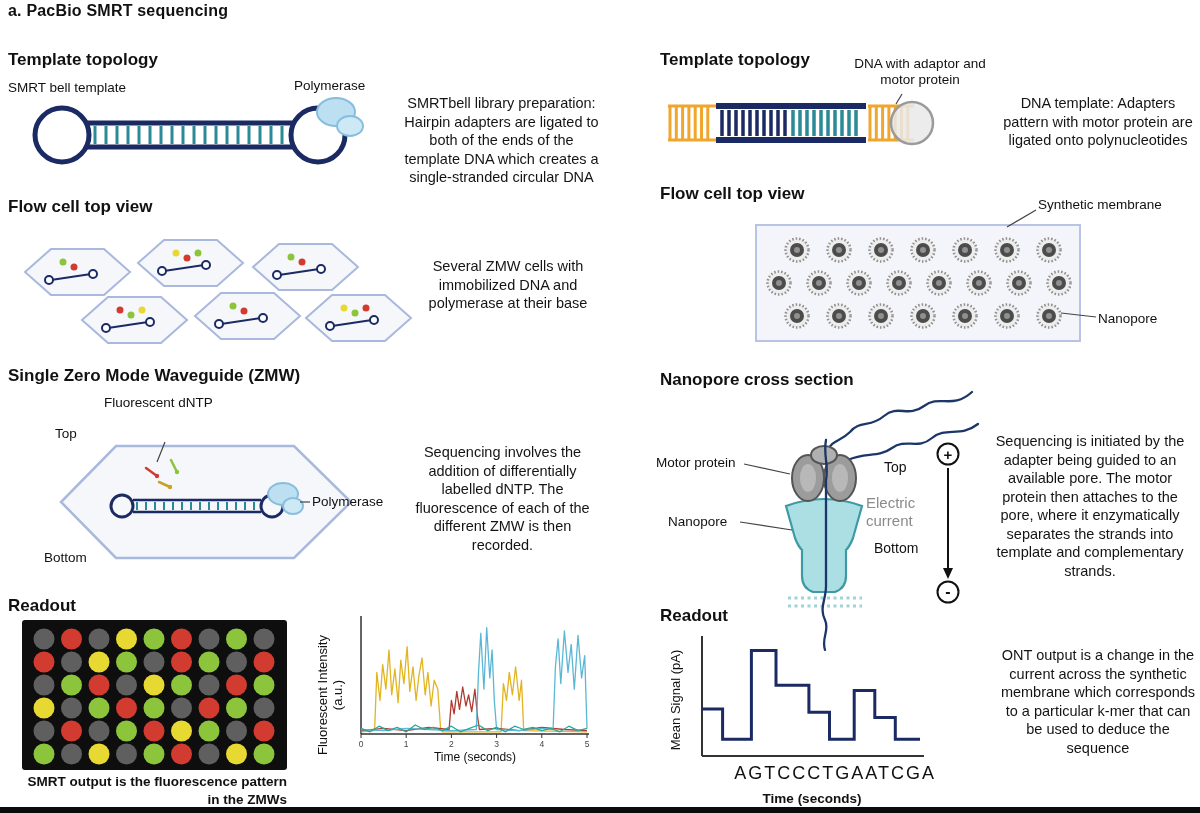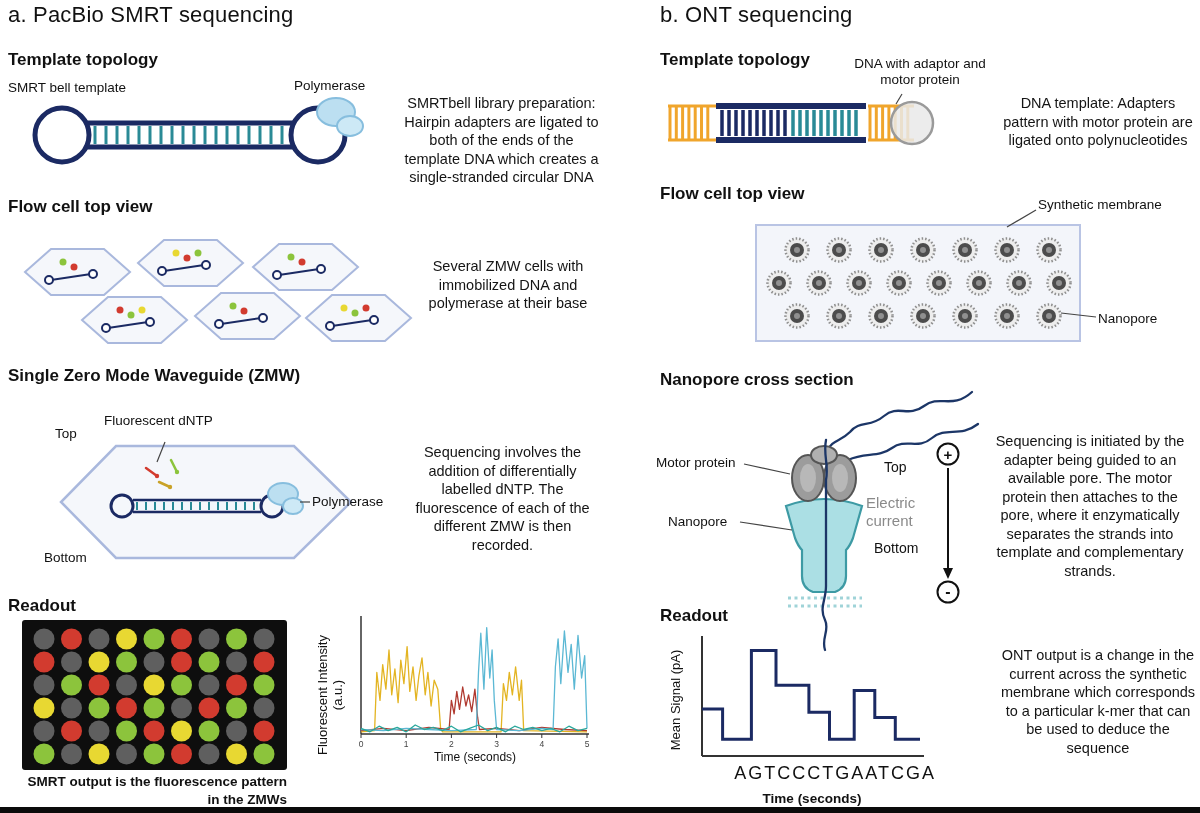--- a/index.html
+++ b/index.html
@@ -1,20 +1,20 @@
 <!DOCTYPE html>
 <html><head>
 <meta charset="utf-8">
 <style>
   *{margin:0;padding:0;box-sizing:border-box}
   html,body{background:#fff}
   body{font-family:"Liberation Sans","DejaVu Sans",sans-serif;color:#111}
   .canvas{position:relative;width:1200px;height:813px;background:#fff;overflow:hidden}
   .canvas svg{position:absolute;overflow:visible}
-  .title{position:absolute;font-size:22px;font-weight:normal;letter-spacing:.2px}
+  .title{position:absolute;font-size:16px;font-weight:bold;letter-spacing:.2px}
   .heading{position:absolute;font-size:17px;font-weight:bold}
   .desc{position:absolute;font-size:14.5px;line-height:1.28;text-align:center;color:#141414}
   .small-label{position:absolute;font-size:13.5px;color:#111;line-height:1.2}
   .centered{text-align:center}
   .caption{position:absolute;font-size:13.5px;font-weight:bold;text-align:right;line-height:1.3}
   .ylabel{position:absolute;font-size:13px;text-align:center;line-height:1.15;transform:rotate(-90deg)}
   .gray-label{color:#8a8a8a}
   .sequence{position:absolute;font-size:18px;letter-spacing:2px;text-align:right;color:#111}
   .xlabel2{position:absolute;font-size:13.5px;font-weight:bold;text-align:center}
   .bottom-bar{position:absolute;background:#0a0a0a}
@@ -152,21 +152,21 @@
     <g id="zmw-arrows">
         <line x1="86" y1="28" x2="97" y2="36" stroke="#d23b2f" stroke-width="2.5" stroke-linecap="round"></line>
         <circle cx="97" cy="36" r="2.2" fill="#d23b2f"></circle>
         <line x1="111" y1="20" x2="117" y2="32" stroke="#8cc43c" stroke-width="2.5" stroke-linecap="round"></line>
         <circle cx="117" cy="32" r="2.2" fill="#8cc43c"></circle>
         <line x1="99" y1="42" x2="110" y2="47" stroke="#c9a227" stroke-width="2.5" stroke-linecap="round"></line>
         <circle cx="110" cy="47" r="2.2" fill="#c9a227"></circle>
       </g>
   </svg>
   <div class="small-label" style="left:55px;top:426px">Top</div>
-  <div class="small-label" style="left:104px;top:413px">Fluorescent dNTP</div>
+  <div class="small-label" style="left:104px;top:395px">Fluorescent dNTP</div>
   <div class="small-label" style="left:44px;top:550px">Bottom</div>
   <div class="small-label" style="left:312px;top:494px">Polymerase</div>
   <div class="desc" style="left:405px;top:443px;width:195px">Sequencing involves the addition of differentially labelled dNTP. The fluorescence of each of the different ZMW is then recorded.</div>
 
   <div class="heading" style="left:8px;top:596px">Readout</div>
   <svg id="dot-matrix-svg" width="265" height="150" style="left:22px;top:620px">
     <rect x="0" y="0" width="265" height="150" rx="3" fill="#0e0e0e"></rect>
     <g id="dot-matrix">
         <circle cx="22" cy="19" r="10.5" fill="#5f5f5f"></circle>
         <circle cx="49.5" cy="19" r="10.5" fill="#d23b2f"></circle>
@@ -242,21 +242,20 @@
       <line x1="196.8" y1="122" x2="196.8" y2="126" stroke="#333" stroke-width="1"></line>
       <text x="196.8" y="135" text-anchor="middle" font-size="8.5" fill="#444">4</text>
       <line x1="242" y1="122" x2="242" y2="126" stroke="#333" stroke-width="1"></line>
       <text x="242" y="135" text-anchor="middle" font-size="8.5" fill="#444">5</text>
       <polyline points="16.0,119.8 29.6,118.6 31.8,60.4 35.0,88.4 37.7,52.6 40.9,77.2 44.0,38.0 46.7,82.8 49.9,57.0 53.1,90.6 55.8,48.1 58.9,71.6 62.1,34.6 64.8,79.4 68.0,54.8 71.1,88.4 73.9,63.8 77.0,45.8 80.2,82.8 82.9,60.4 86.1,94.0 89.2,68.2 92.8,77.2 95.6,116.4 97.4,119.8 156.1,119.8 158.4,71.6 161.5,88.4 164.3,60.4 167.4,82.8 170.6,54.8 174.2,88.4 176.5,68.2 178.7,118.6 242.0,119.8" fill="none" stroke="#e3b422" stroke-width="1.3" stroke-linejoin="round"></polyline>
       <polyline points="16.0,118.6 38.6,116.4 61.2,118.6 83.8,115.3 104.1,117.5 106.4,88.4 109.1,101.8 111.8,79.4 114.5,97.4 117.7,75.0 120.9,94.0 123.6,82.8 126.7,99.6 129.9,77.2 132.6,105.2 134.4,117.5 151.6,116.4 174.2,118.6 196.8,115.3 219.4,117.5 242.0,118.6" fill="none" stroke="#b03a30" stroke-width="1.3" stroke-linejoin="round"></polyline>
       <polyline points="16.0,117.5 38.6,118.6 61.2,116.4 83.8,117.5 106.4,118.6 131.3,117.5 133.5,60.4 135.8,21.2 138.9,77.2 141.7,15.6 144.8,66.0 147.1,38.0 149.3,88.4 151.6,117.5 174.2,118.6 196.8,116.4 208.1,117.5 210.4,54.8 213.1,26.8 215.8,71.6 219.4,19.0 223.0,60.4 226.2,32.4 229.3,77.2 233.0,23.4 236.6,66.0 239.7,43.6 242.0,116.4" fill="none" stroke="#5bb8d4" stroke-width="1.3" stroke-linejoin="round"></polyline>
       <polyline points="16.0,116.4 25.0,119.8 34.1,114.2 43.1,118.6 52.2,115.3 61.2,119.8 70.2,113.0 79.3,117.5 88.3,115.3 97.4,118.6 106.4,114.2 115.4,119.8 124.5,116.4 133.5,113.0 142.6,118.6 151.6,115.3 160.6,119.8 169.7,114.2 178.7,117.5 187.8,115.3 196.8,118.6 205.8,116.4 214.9,119.8 223.9,114.2 233.0,118.6 242.0,116.4" fill="none" stroke="#2aa79b" stroke-width="1.3" stroke-linejoin="round"></polyline>
     </svg>
 
-  <div class="title" style="left:660px;top:2px">b. ONT sequencing</div>
 
   <div class="heading" style="left:660px;top:50px">Template topology</div>
   <svg id="ontdna-svg" width="300" height="64" style="left:660px;top:92px">
     <line x1="8" y1="14" x2="56" y2="14" stroke="#f0a52c" stroke-width="3"></line>
     <line x1="8" y1="48" x2="56" y2="48" stroke="#f0a52c" stroke-width="3"></line>
     <line x1="208" y1="14" x2="254" y2="14" stroke="#f0a52c" stroke-width="3"></line>
     <line x1="208" y1="48" x2="254" y2="48" stroke="#f0a52c" stroke-width="3"></line>
     <rect x="56" y="11" width="150" height="6" fill="#1b2a63"></rect>
     <rect x="56" y="45" width="150" height="6" fill="#1b2a63"></rect>
     <g id="ont-bars">

